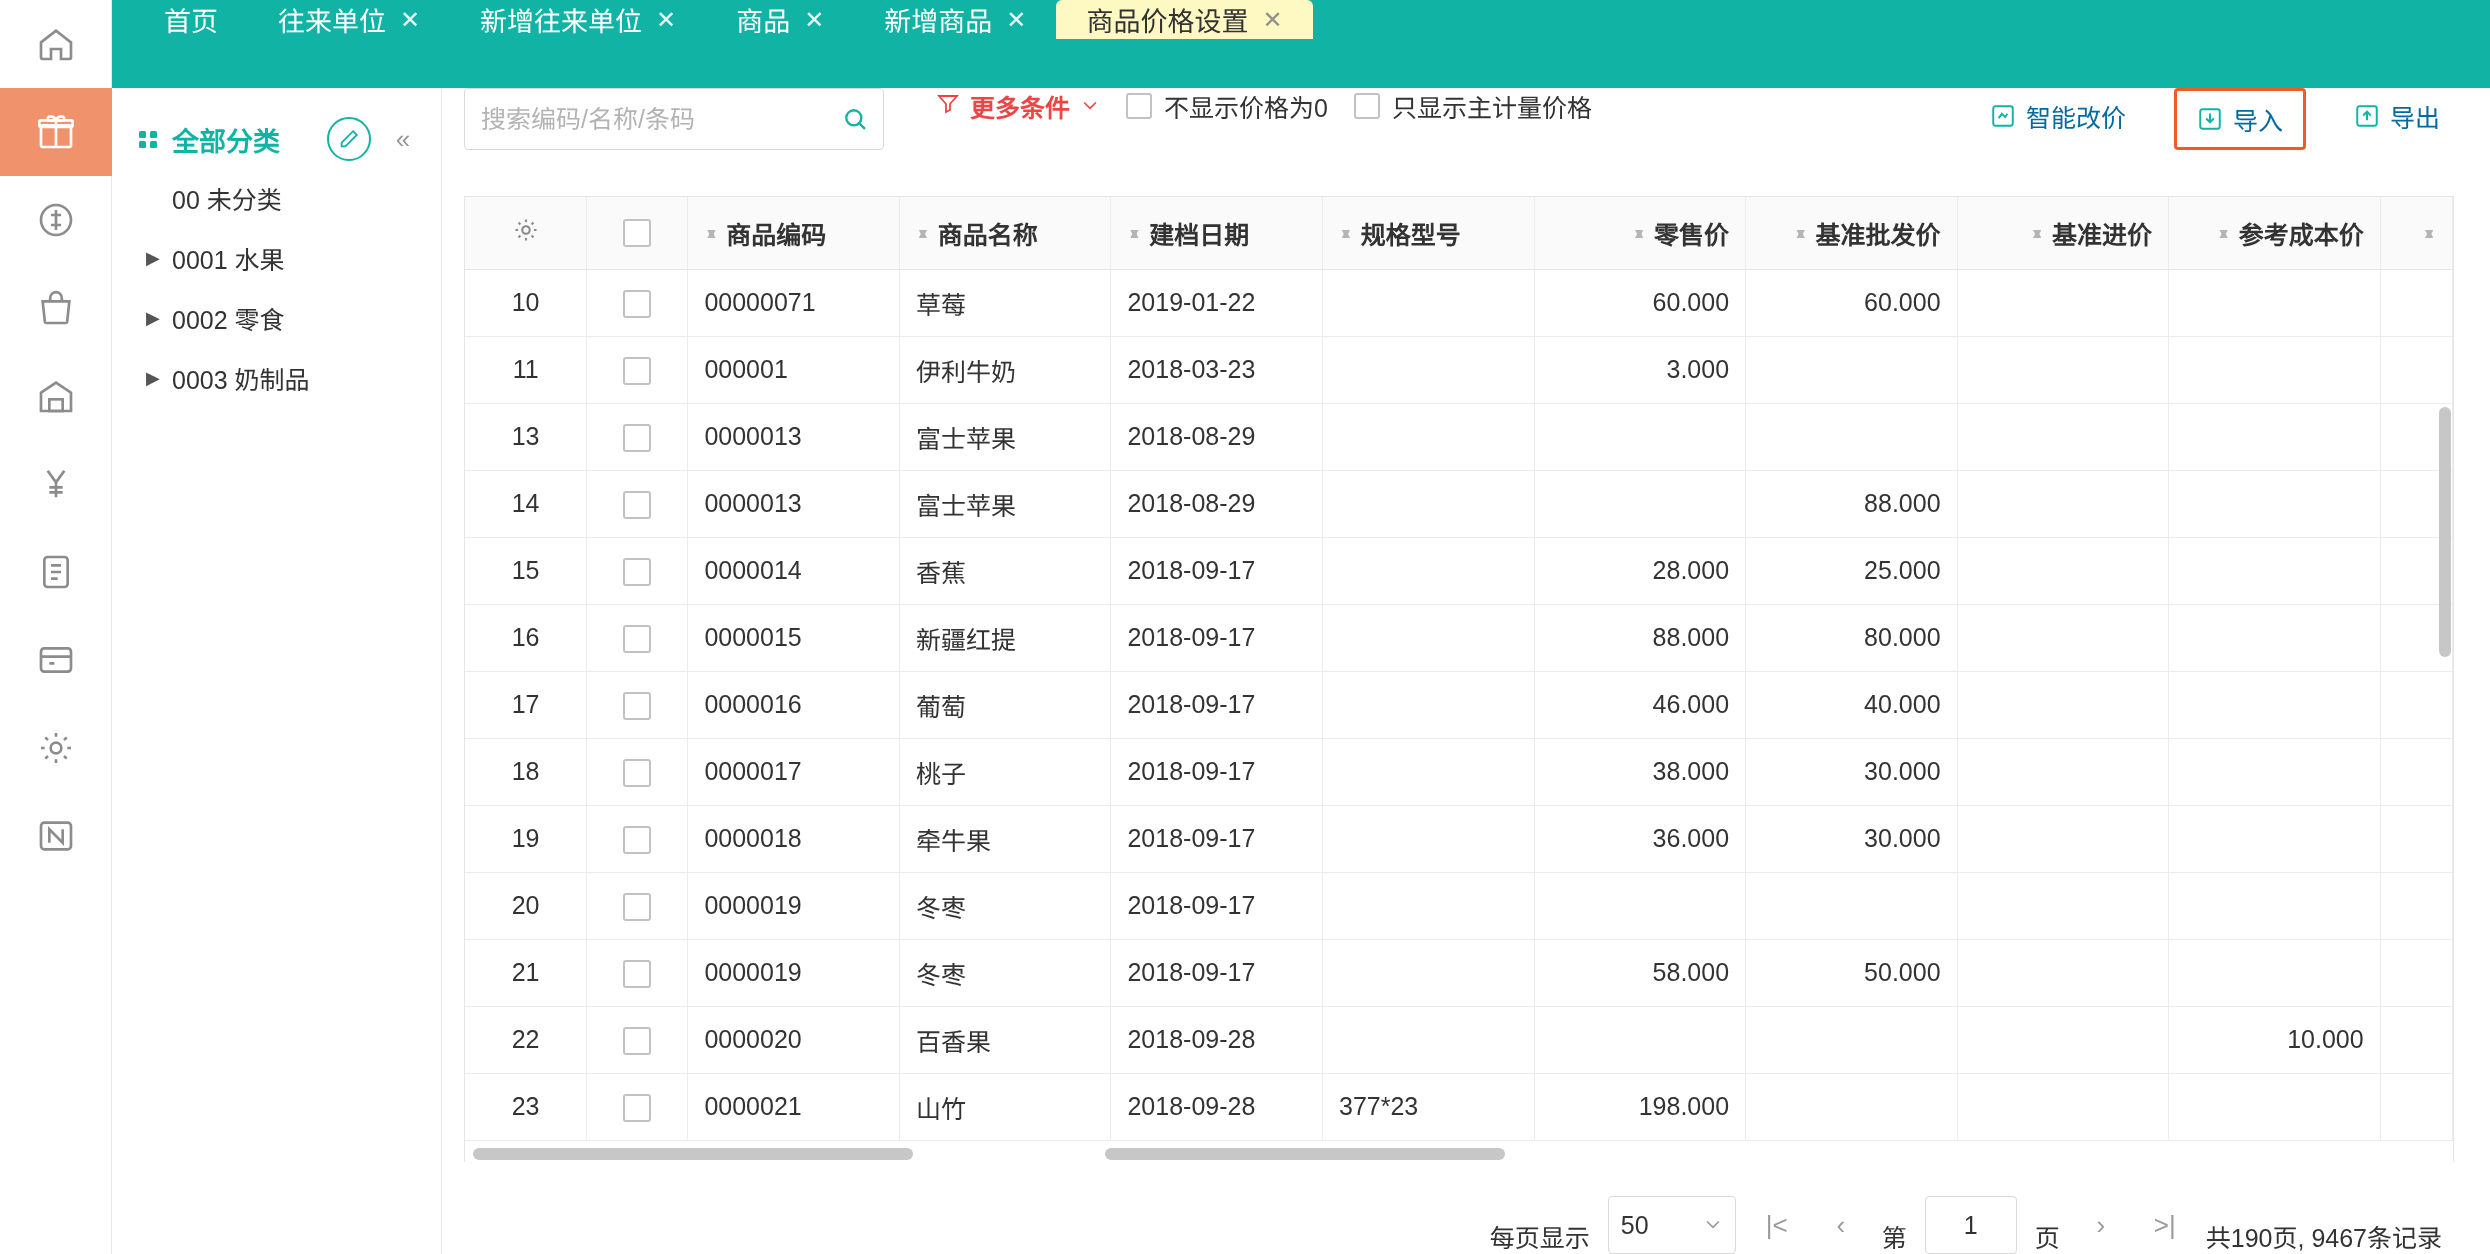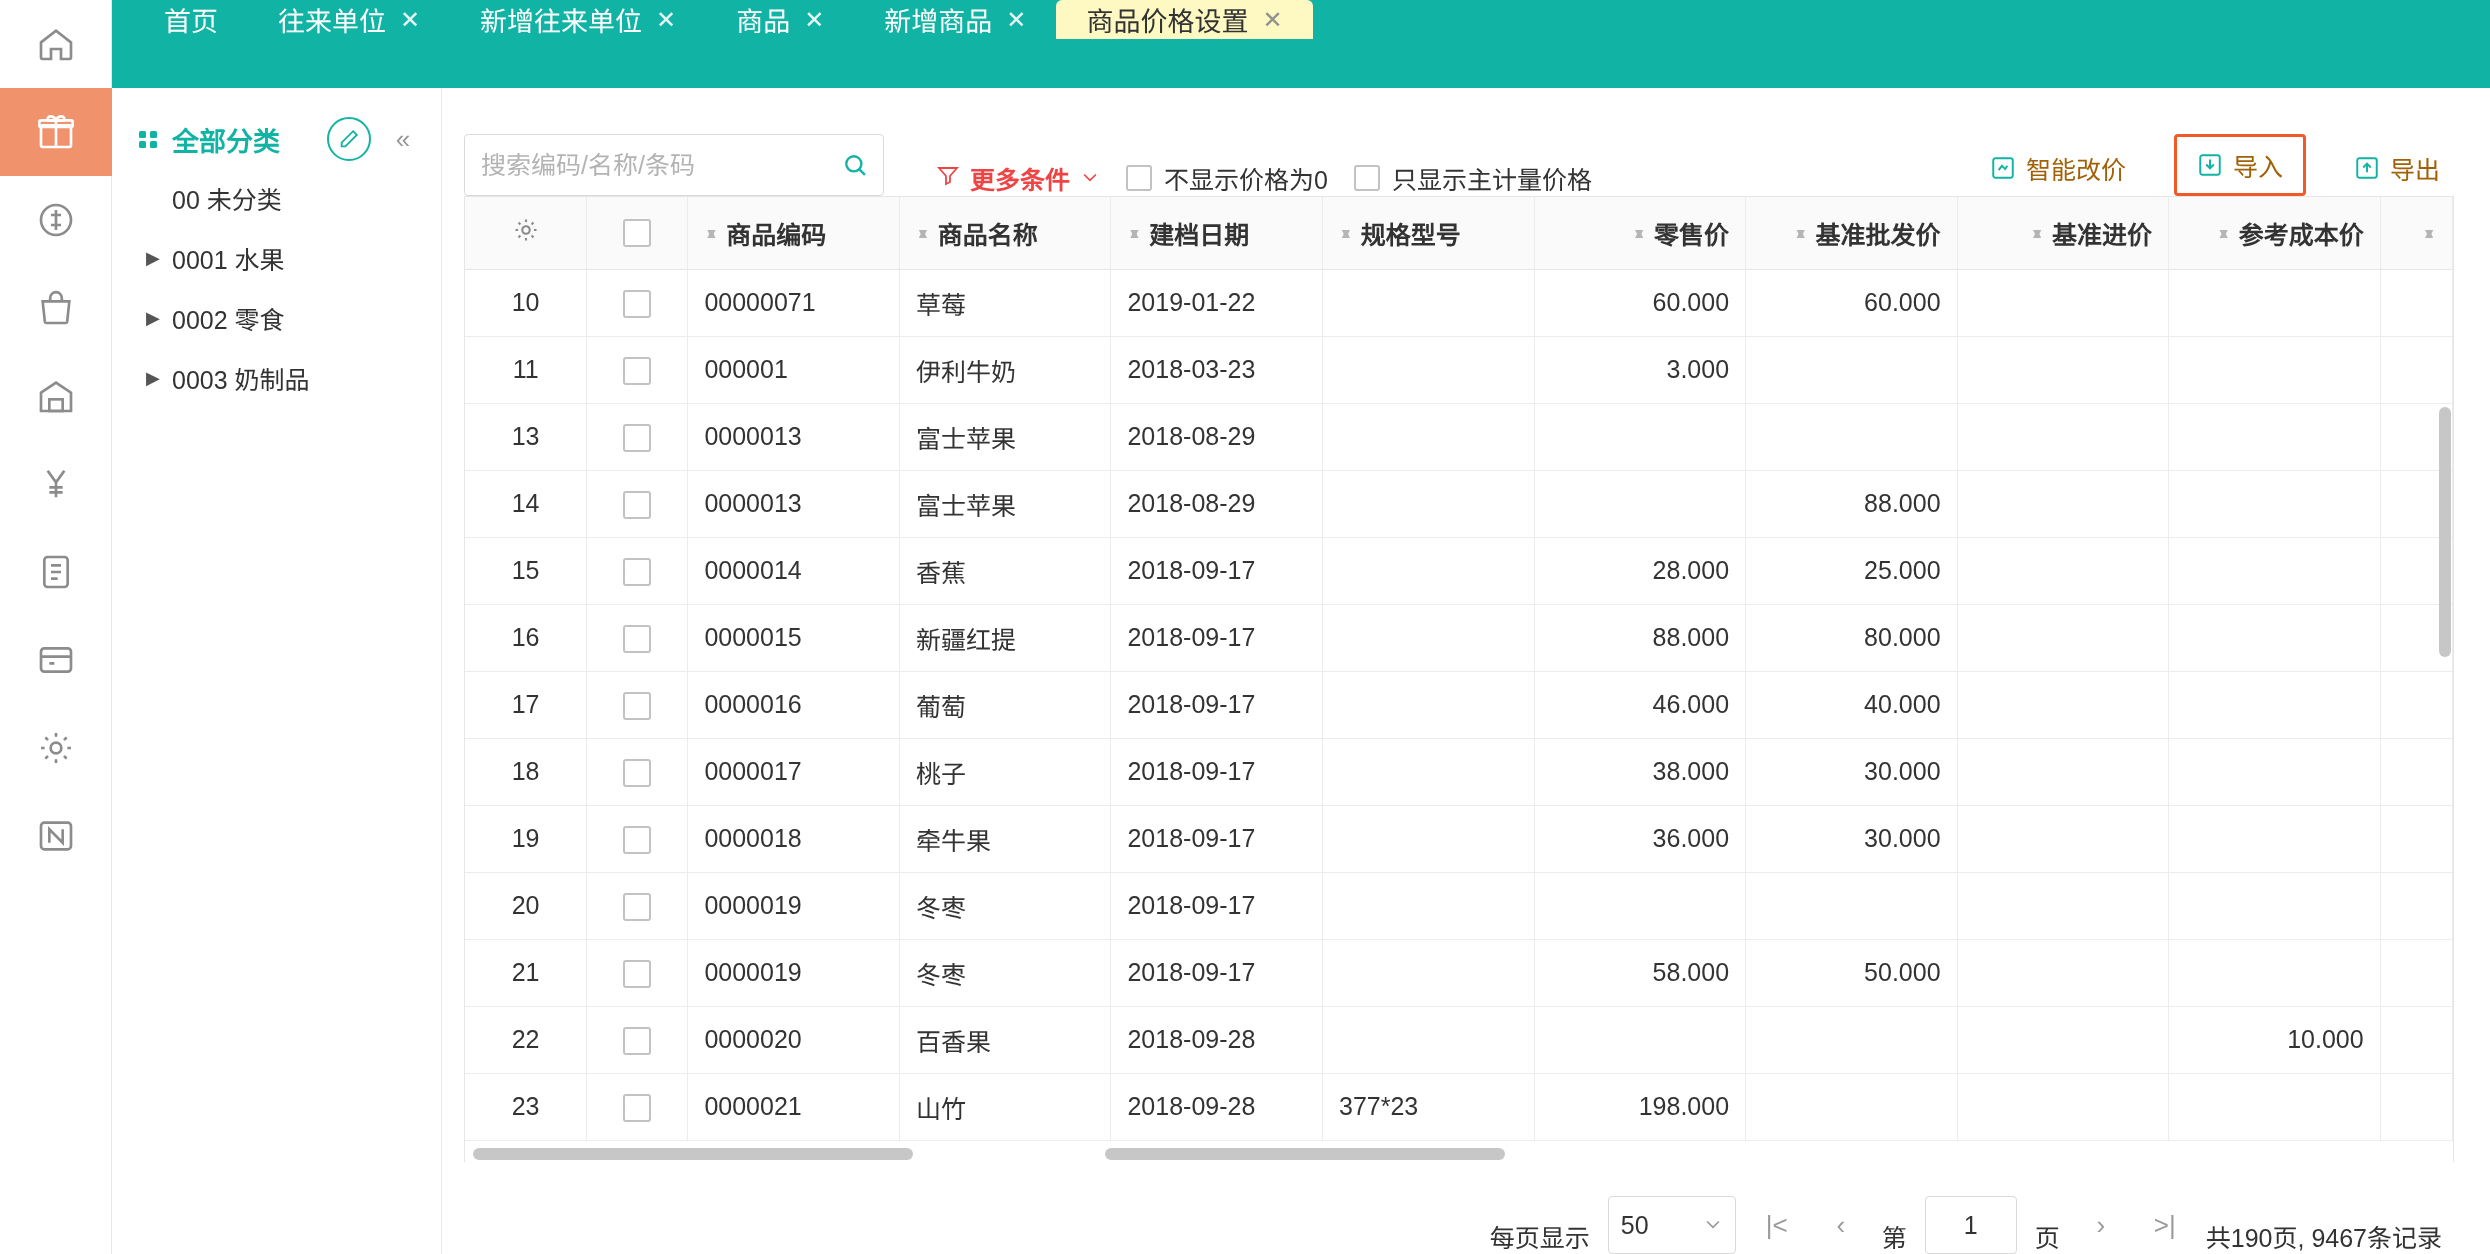--- a/index.html
+++ b/index.html
@@ -151,21 +151,21 @@
     flex-direction: column;
     min-width: 0;
     background: #fff;
     padding: 0 0 0 0;
   }
 
   .toolbar {
     height: 108px;
     flex: 0 0 108px;
     display: flex;
-    align-items: flex-end;
+    align-items: flex-start;
     gap: 0;
     padding: 0 36px 0 22px;
   }
   .search-box {
     width: 420px;
     height: 62px;
     border: 1px solid #d9d9d9;
     border-radius: 4px;
     display: flex;
     align-items: center;
@@ -210,21 +210,21 @@
     background: #fff;
     flex: 0 0 26px;
   }
   .spacer { flex: 1 1 auto; }
 
   .tb-btn {
     display: flex;
     align-items: center;
     gap: 10px;
     font-size: 25px;
-    color: #a16207;
+    color: #0369a1;
     margin-left: 34px;
     cursor: pointer;
     padding: 10px 14px;
     border-radius: 4px;
   }
   .tb-btn.highlight {
     border: 3px solid #f05a28;
     padding: 10px 20px;
   }
   .tb-ico { color: #11b3a4; display: flex; }

